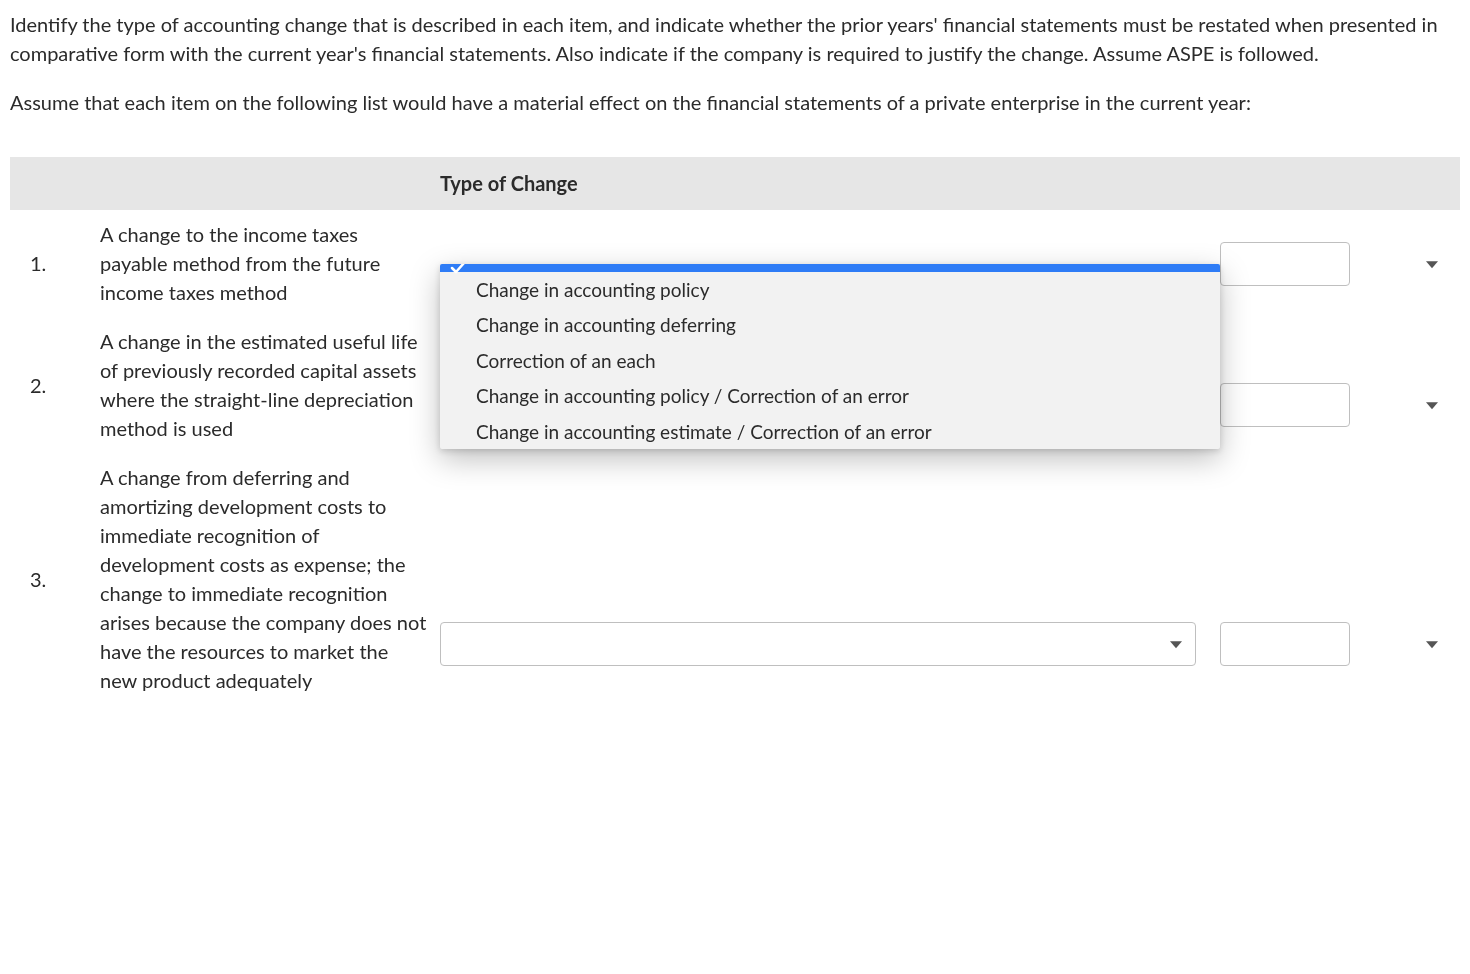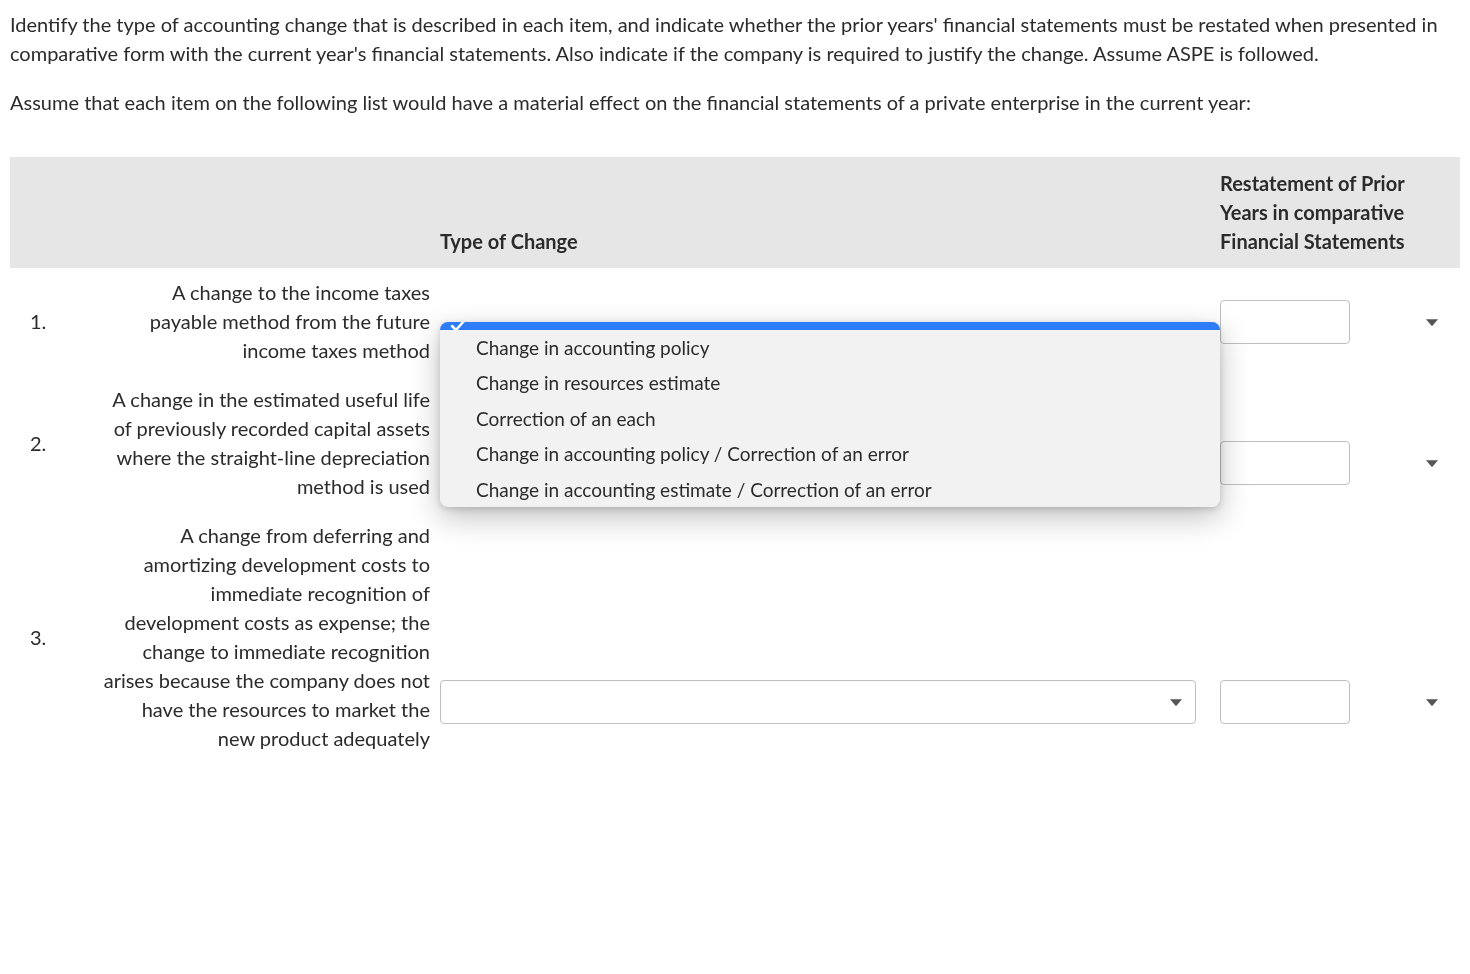--- a/index.html
+++ b/index.html
@@ -50,21 +50,20 @@
     .table-row {
       display: flex;
       padding: 10px 10px;
       align-items: center;
     }
     .table-row .col-num {
       align-self: center;
     }
     .table-row .col-desc {
       align-self: flex-start;
-      text-align: right;
     }
     .row-2 .col-type, .row-2 .col-restate {
       padding-top: 40px;
     }
     .row-3 .col-type, .row-3 .col-restate {
       padding-top: 130px;
     }
     .select-wrap {
       position: relative;
     }
@@ -99,21 +98,21 @@
     }
     .select-wrap.small::after {
       right: 12px;
     }
     .dropdown-overlay {
       position: absolute;
       top: 0;
       left: 0;
       right: 0;
       background: #f2f2f2;
-      border-radius: 8px;
+      border-radius: 2px;
       box-shadow: 0 10px 30px rgba(0,0,0,0.25), 0 2px 6px rgba(0,0,0,0.15);
       overflow: hidden;
       z-index: 100;
       font-size: 19px;
     }
     .dropdown-option {
       padding: 4px 14px 4px 36px;
       cursor: pointer;
       position: relative;
     }
@@ -143,38 +142,37 @@
   <p>Identify the type of accounting change that is described in each item, and indicate whether the prior years' financial statements must be restated when presented in comparative form with the current year's financial statements. Also indicate if the company is required to justify the change. Assume ASPE is followed.</p>
   <p>Assume that each item on the following list would have a material effect on the financial statements of a private enterprise in the current year:</p>
 </div>
 
 <div class="table-container">
 
   <div class="table-header">
     <div class="col-num"></div>
     <div class="col-desc"></div>
     <div class="col-type">Type of Change</div>
-    <div class="col-restate">Restatement of Prior Years in comparative Financial Statements</div>
   </div>
 
   <div class="table-row row-1">
     <div class="col-num">1.</div>
     <div class="col-desc">A change to the income taxes payable method from the future income taxes method</div>
     <div class="col-type col-type-wrap">
       <div class="dropdown-overlay">
         <div class="dropdown-option selected">
           <span class="check">
             <svg viewBox="0 0 16 16" fill="none" stroke="#fff" stroke-width="2.5" stroke-linecap="round" stroke-linejoin="round">
                 <polyline points="2,8 6,12 14,3"></polyline>
               </svg>
           </span>
           <span></span>
         </div>
         <div class="dropdown-option"><span>Change in accounting policy</span></div>
-        <div class="dropdown-option"><span>Change in resources estimate</span></div>
+        <div class="dropdown-option"><span>Change in accounting deferring</span></div>
         <div class="dropdown-option"><span>Correction of an each</span></div>
         <div class="dropdown-option"><span>Change in accounting policy / Correction of an error</span></div>
         <div class="dropdown-option"><span>Change in accounting estimate / Correction of an error</span></div>
       </div>
     </div>
     <div class="col-restate">
       <div class="select-wrap small">
         <select class="native small"></select>
       </div>
     </div>

